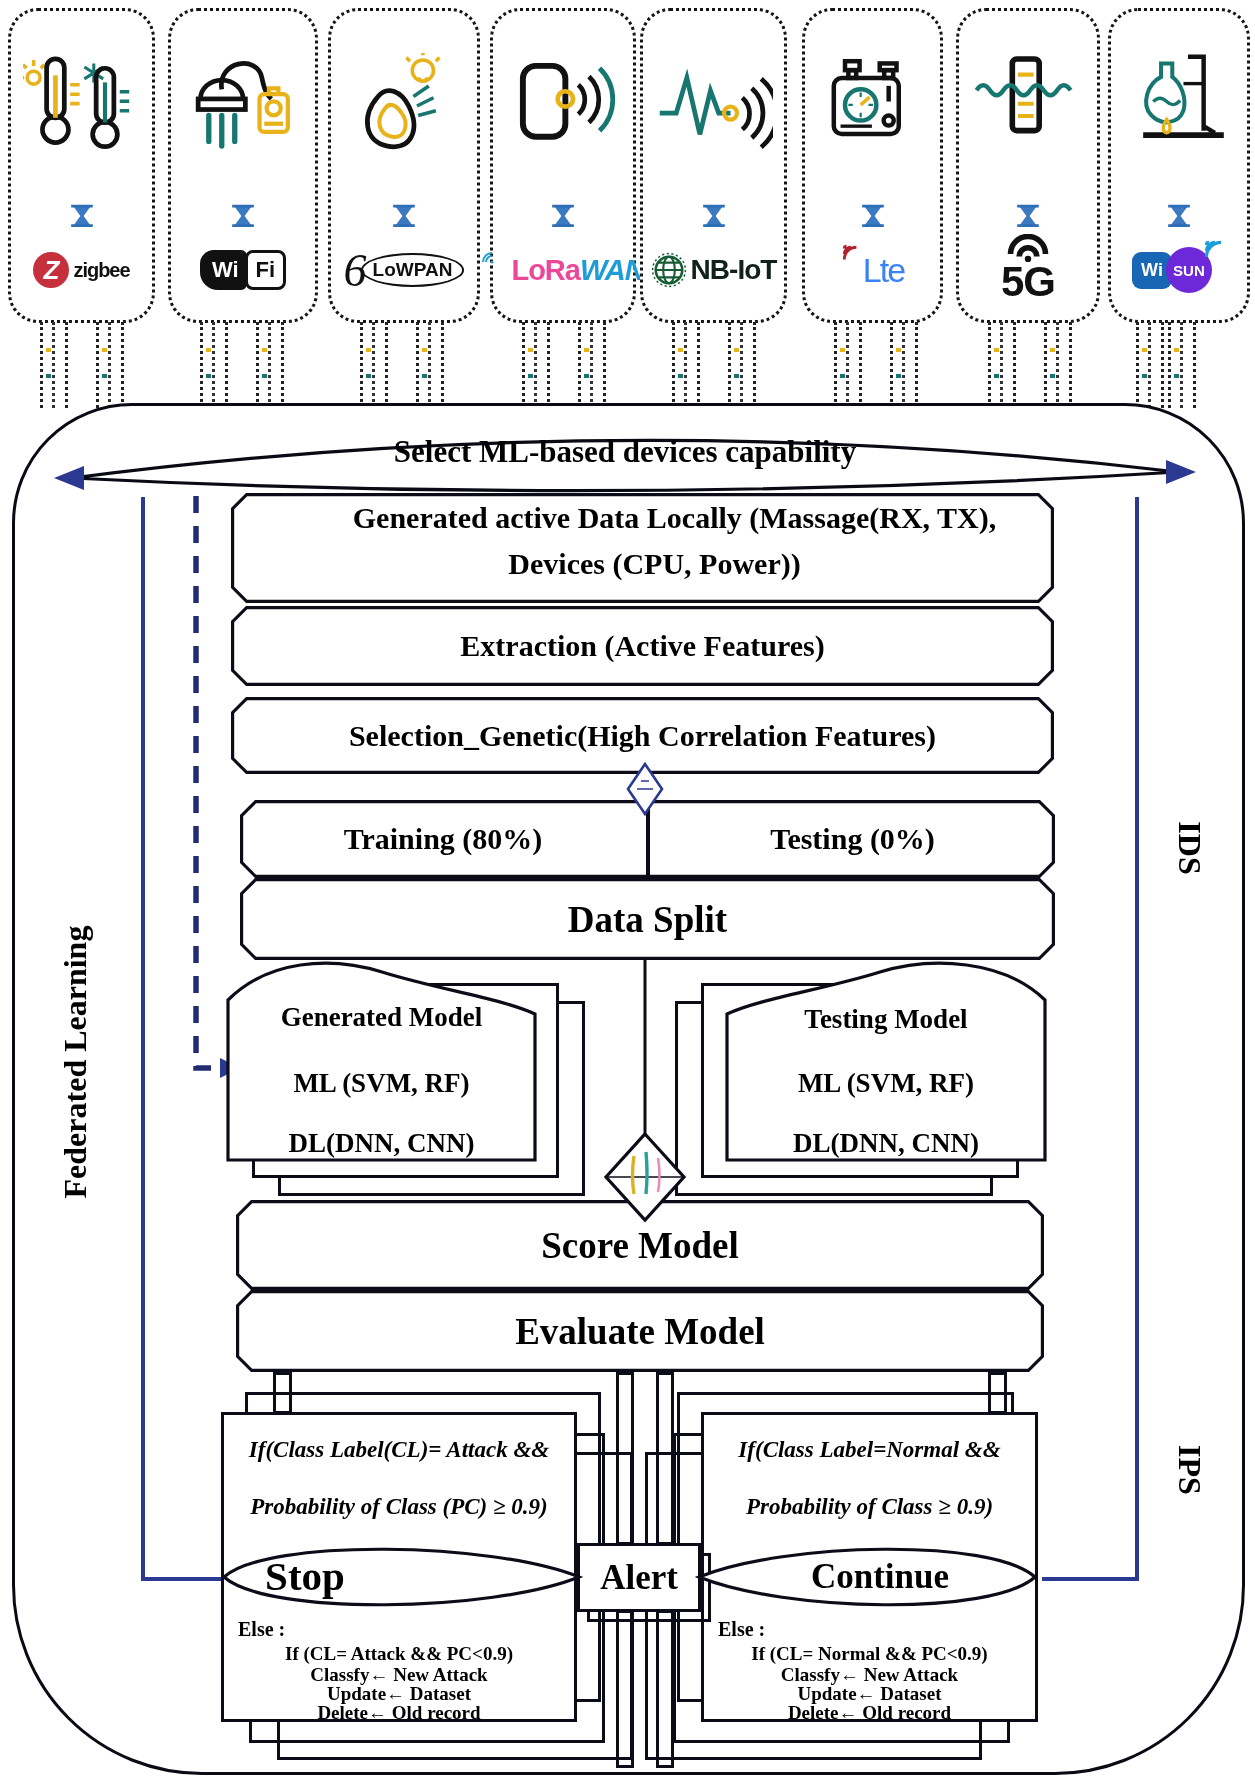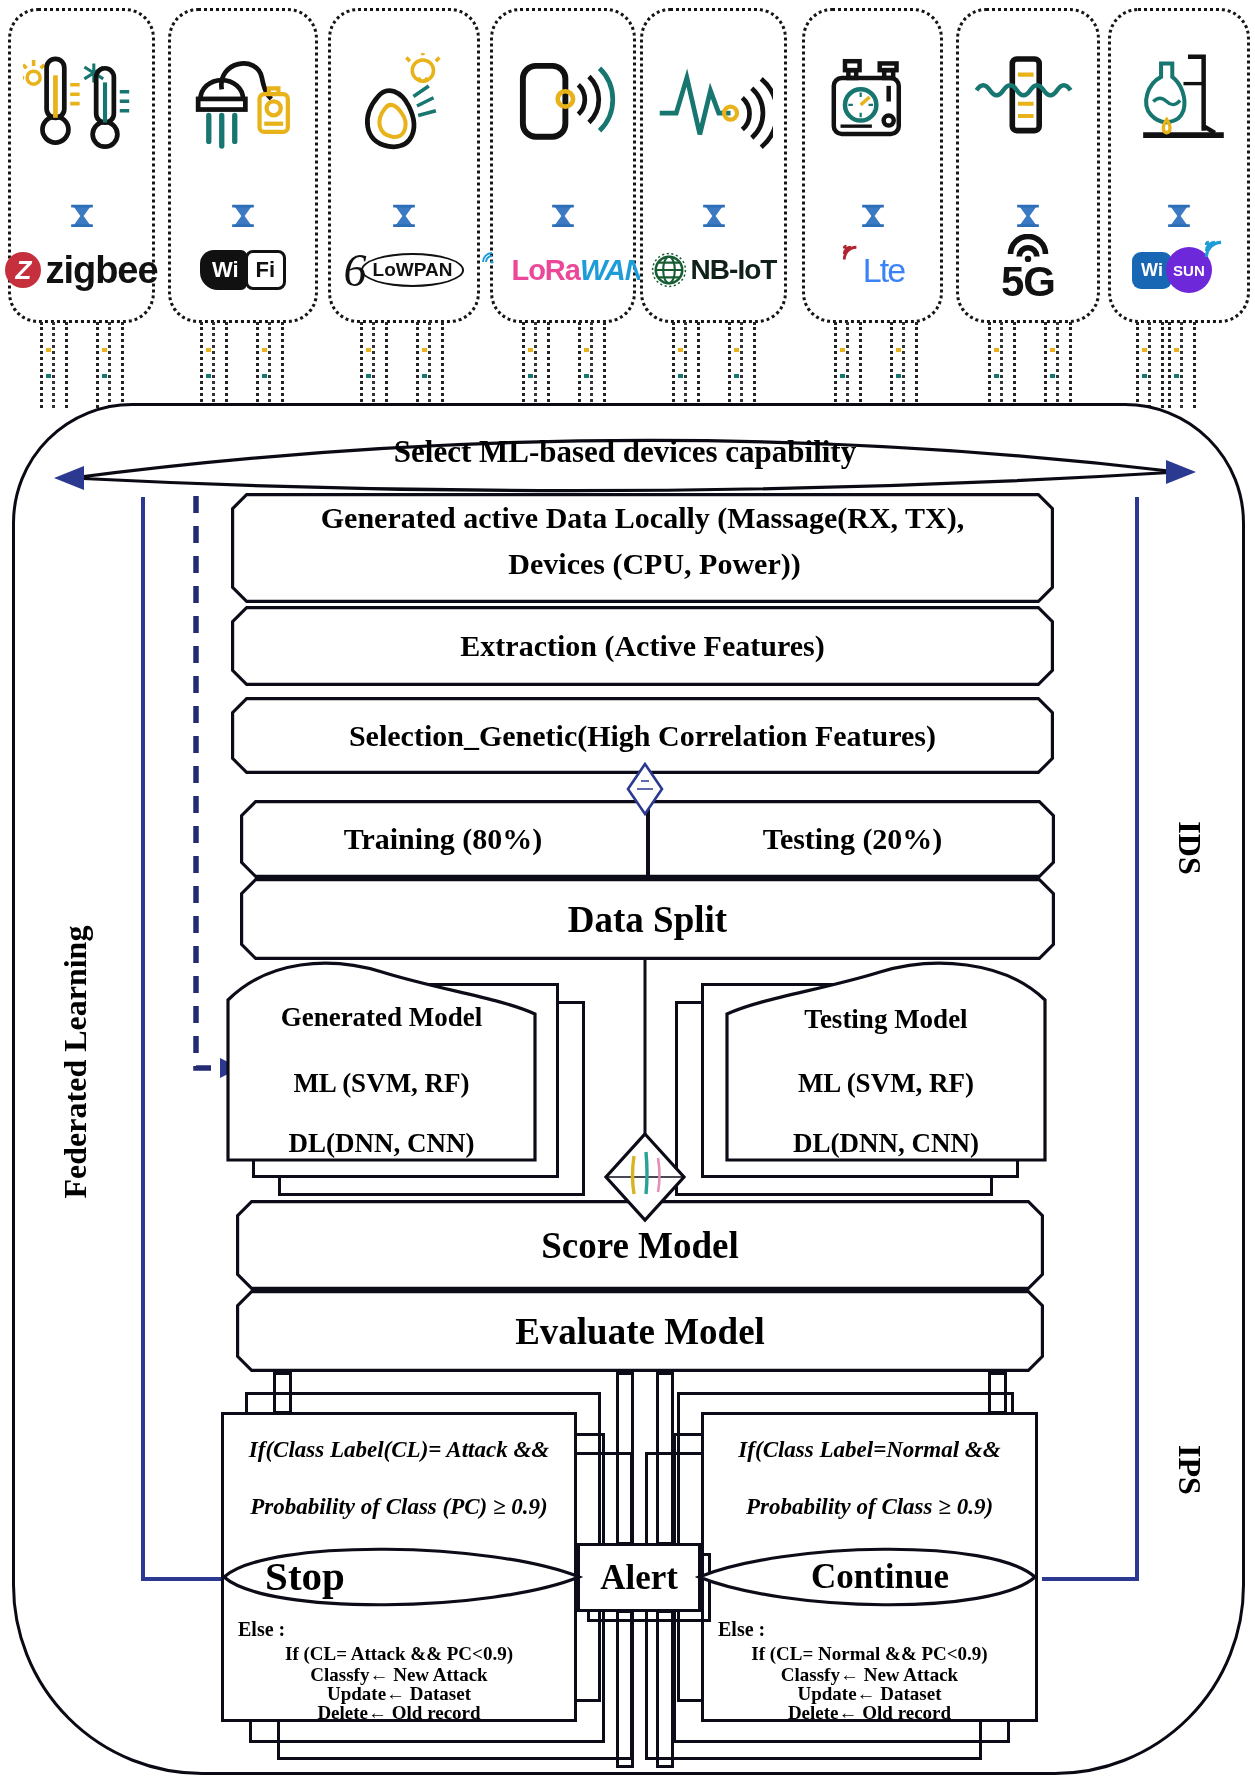--- a/index.html
+++ b/index.html
@@ -13,21 +13,21 @@
   .card .logo{height:78px;display:flex;align-items:center;justify-content:center;
               font-family:"Liberation Sans","DejaVu Sans",sans-serif;}
   .drop{position:absolute;top:322px;width:22px;height:86px;border-left:3px dotted #222;
         border-right:3px dotted #222;}
   .drop::before{content:"";position:absolute;left:9px;top:0;bottom:0;border-left:3px dotted #333;}
   .drop::after{content:"";position:absolute;left:3px;top:26px;width:5px;height:4px;background:#e8b31a;
         box-shadow:0 26px 0 #17766f;}
   
   .zb-badge{width:36px;height:36px;border-radius:50%;background:#c5303c;color:#fff;font-weight:bold;
             font-size:26px;display:flex;align-items:center;justify-content:center;font-style:italic;}
-  .zb-text{font-size:38px;font-weight:bold;color:#111;margin-left:4px;letter-spacing:-1px;}
+  .zb-text{font-size:20px;font-weight:bold;color:#111;margin-left:4px;letter-spacing:-1px;}
   .wf-wi{background:#111;color:#fff;font-weight:bold;font-size:22px;border-radius:14px 6px 6px 18px;
          padding:7px 8px 7px 12px;}
   .wf-fi{background:#fff;color:#111;font-weight:bold;font-size:22px;border:3px solid #111;
          border-radius:8px;padding:4px 8px;margin-left:-2px;}
   .lp-six{font-size:46px;font-style:italic;font-family:"Liberation Serif",serif;color:#111;margin-right:-6px;}
   .lp-oval{border:2.5px solid #111;border-radius:50%;padding:4px 10px;font-weight:bold;font-size:19px;color:#111;}
   .lr-lora{font-weight:900;font-size:29px;color:#ec4899;letter-spacing:-1px;margin-left:8px;}
   .lr-wan{font-weight:900;font-style:italic;font-size:29px;color:#1e9cd8;letter-spacing:-1px;}
   .nb-text{font-weight:900;font-size:28px;color:#10211a;margin-left:4px;letter-spacing:-1px;}
   .lte-text{font-weight:400;font-size:34px;color:#3b82f6;letter-spacing:-2px;}
@@ -307,39 +307,39 @@
   <div class="vlabel" style="left:1040px;top:828px;width:300px;height:40px;font-size:32px;transform:rotate(90deg);">IDS</div>
   <div class="vlabel" style="left:1040px;top:1450px;width:300px;height:40px;font-size:32px;transform:rotate(90deg);">IPS</div>
 
   <div class="blue-line" style="left:141px;top:497px;width:4px;height:1084px;"></div>
   <div class="blue-line" style="left:141px;top:1577px;width:84px;height:4px;"></div>
   <div class="blue-line" style="left:1135px;top:497px;width:4px;height:1084px;"></div>
   <div class="blue-line" style="left:1042px;top:1577px;width:97px;height:4px;"></div>
 
   <div class="bx" style="left:231px;top:493px;width:823px;height:110px;">
     <div class="bx-in"></div>
-    <div class="flowtext ztext" style="left:0;top:8px;width:100%;font-size:30px;">Generated active Data Locally (Massage(RX, TX),</div>
+    <div class="flowtext ztext" style="left:0;top:8px;width:100%;font-size:30px;padding-left:32px;">Generated active Data Locally (Massage(RX, TX),</div>
     <div class="flowtext ztext" style="left:12px;top:54px;width:100%;font-size:30px;">Devices (CPU, Power))</div>
   </div>
 
   <div class="bx" style="left:231px;top:697px;width:823px;height:77px;">
     <div class="bx-in"></div>
     <div class="bx-label ztext" style="font-size:30px;">Selection_Genetic(High Correlation Features)</div>
   </div>
 
   <div class="bx" style="left:231px;top:606px;width:823px;height:80px;">
     <div class="bx-in"></div>
     <div class="bx-label ztext" style="font-size:30px;">Extraction (Active Features)</div>
   </div>
 
   <div class="bx" style="left:240px;top:800px;width:815px;height:78px;">
     <div class="bx-in"></div>
     <div style="position:absolute;left:406px;top:0;width:4px;height:100%;background:#0c0c18;"></div>
     <div class="flowtext ztext" style="left:0;top:0;width:406px;height:100%;display:flex;align-items:center;justify-content:center;font-size:30px;">Training (80%)</div>
-    <div class="flowtext ztext" style="left:410px;top:0;width:405px;height:100%;display:flex;align-items:center;justify-content:center;font-size:30px;">Testing (20%)</div>
+    <div class="flowtext ztext" style="left:410px;top:0;width:405px;height:100%;display:flex;align-items:center;justify-content:center;font-size:30px;">Testing (0%)</div>
   </div>
 
   <div class="bx" style="left:240px;top:878px;width:815px;height:82px;">
     <div class="bx-in"></div>
     <div class="bx-label ztext" style="font-size:37px;">Data Split</div>
   </div>
 
   <div class="olw" style="left:278px;top:1001px;width:307px;height:195px;"></div>
   <div class="olw" style="left:252px;top:983px;width:307px;height:195px;"></div>
   <div class="olw" style="left:675px;top:1001px;width:318px;height:195px;"></div>

